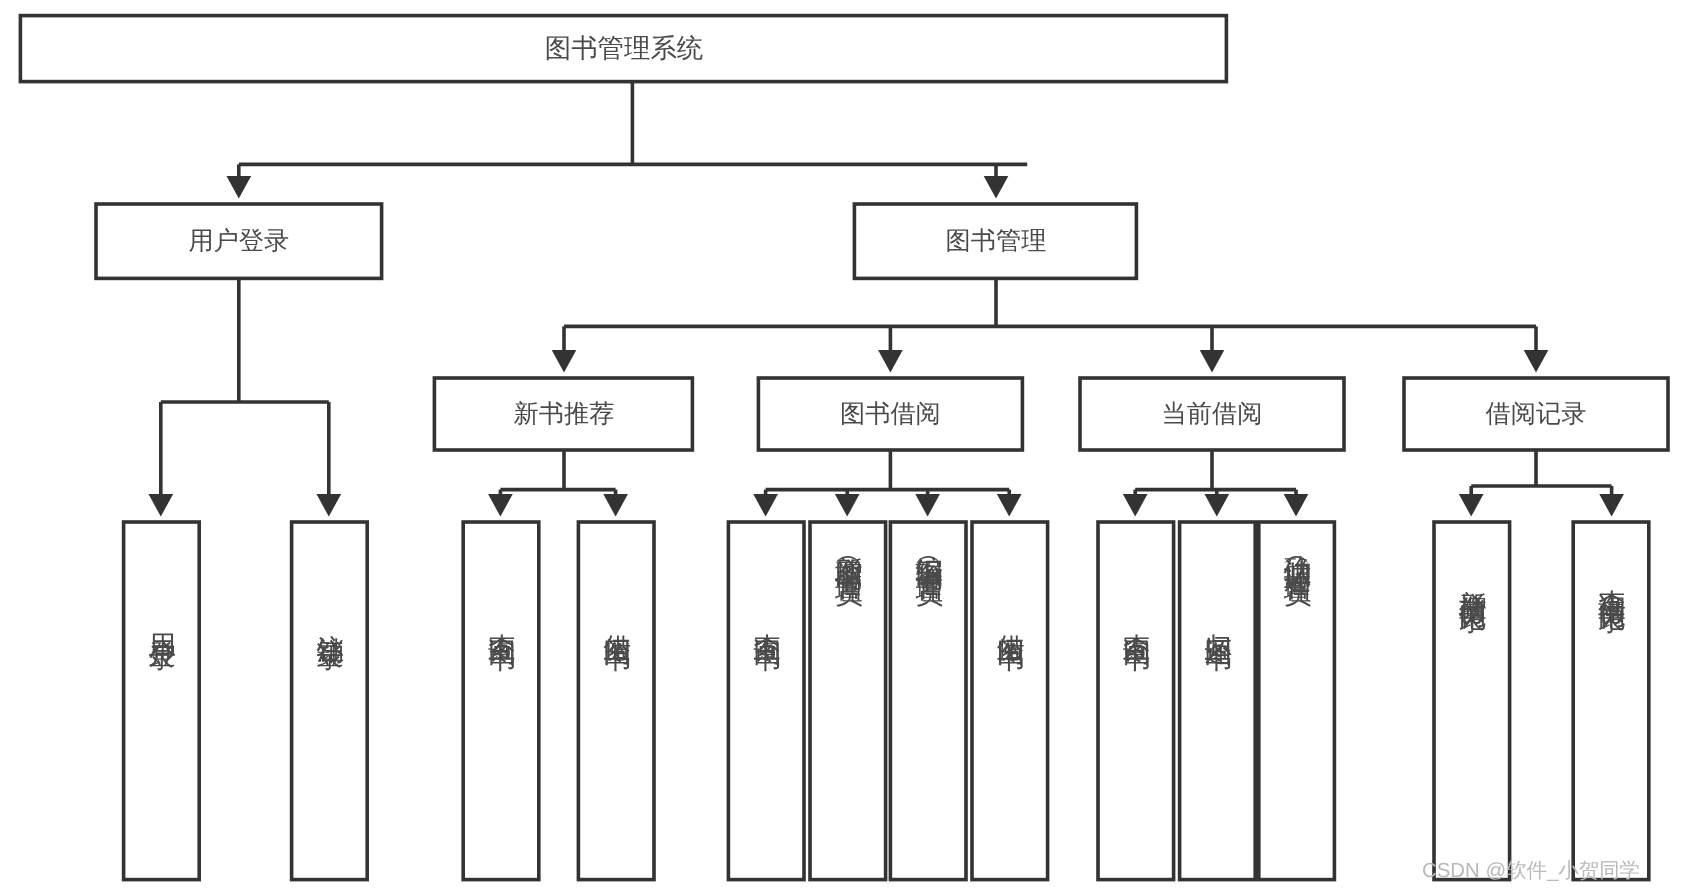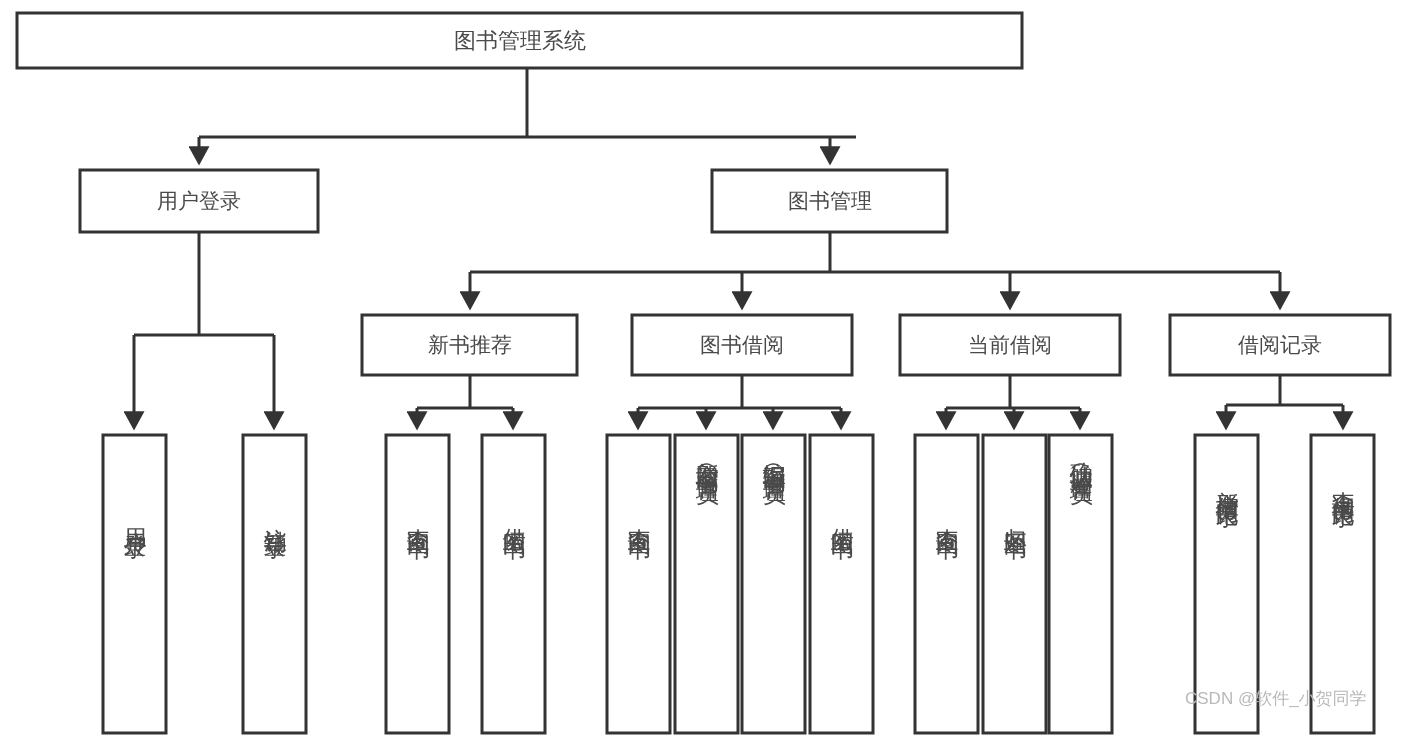--- a/index.html
+++ b/index.html
@@ -54,21 +54,21 @@
     font-size: 23px;
     line-height: 1.08;
     letter-spacing: 3px;
     color: #4a4a4a;
     white-space: nowrap;
     pointer-events: none;
   }
   .watermark {
     position: absolute;
     left: 1185px;
-    top: 687px;
+    top: 714px;
     font-family: "Liberation Sans", "DejaVu Sans", sans-serif;
     font-size: 17px;
     color: #b9b9b9;
     white-space: nowrap;
   }
 </style>
 </head>
 <body>
 
 <div id="diagram-root">

